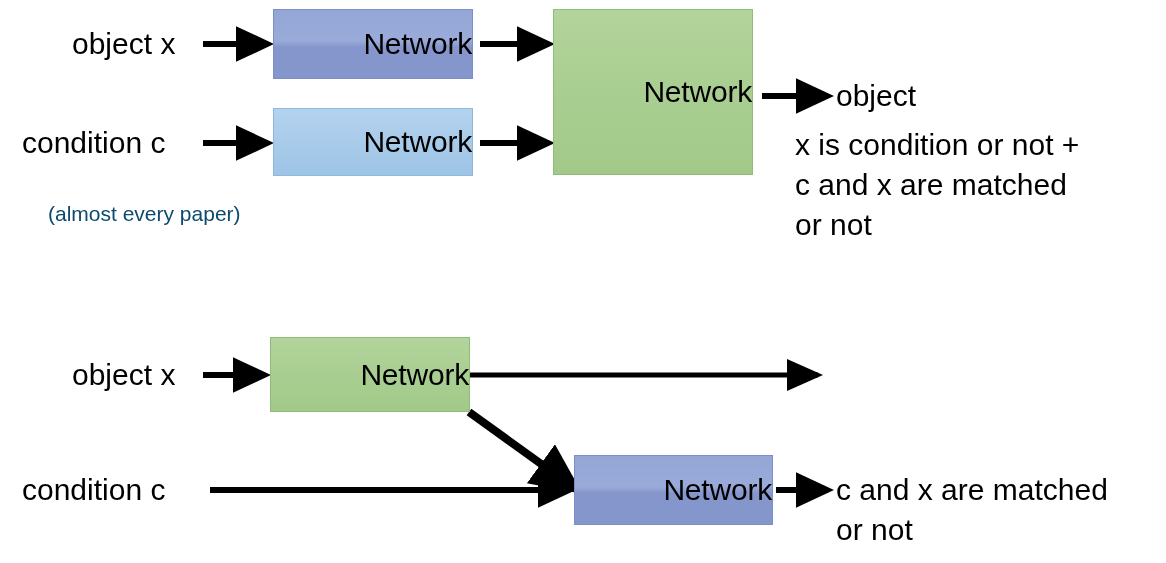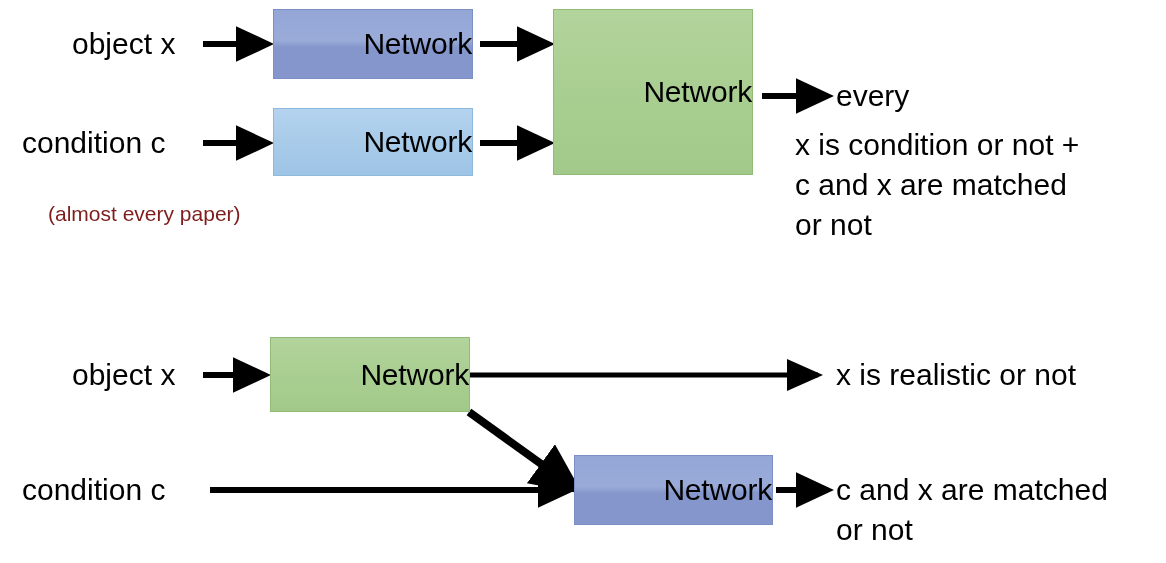--- a/index.html
+++ b/index.html
@@ -46,21 +46,21 @@
     font-size: 30px;
     line-height: 40px;
     white-space: nowrap;
     color: #000000;
   }
   .label-small {
     position: absolute;
     font-size: 21px;
     line-height: 28px;
     white-space: nowrap;
-    color: #7f1d1d;
+    color: #0c4a6e;
   }
   .multiline {
     position: absolute;
     font-size: 30px;
     line-height: 40px;
     white-space: nowrap;
     color: #000000;
   }
   svg.arrows {
     position: absolute;
@@ -112,21 +112,21 @@
   </div>
 
   <div class="node-box node-blue-light" style="left:273px; top:108px; width:200px; height:68px;">
     <span>Network</span>
   </div>
 
   <div class="node-box node-green" style="left:553px; top:9px; width:200px; height:166px;">
     <span>Network</span>
   </div>
 
-  <div class="label" style="left:836px; top:76px;">every</div>
+  <div class="label" style="left:836px; top:76px;">object</div>
 
   <div class="multiline" style="left:795px; top:125px;">
     <div>x is condition or not +</div>
     <div>c and x are matched</div>
     <div>or not</div>
   </div>
 
   <div class="label-small" style="left:48px; top:200px;">(almost every paper)</div>
 
   <div class="label" style="left:72px; top:355px;">object x</div>
@@ -134,22 +134,19 @@
   <div class="label" style="left:22px; top:470px;">condition c</div>
 
   <div class="node-box node-green" style="left:270px; top:337px; width:200px; height:75px;">
     <span>Network</span>
   </div>
 
   <div class="node-box node-blue-dark" style="left:574px; top:455px; width:199px; height:70px;">
     <span>Network</span>
   </div>
 
-  <div class="multiline" style="left:836px; top:355px;">
-    <div>x is realistic or not</div>
-  </div>
 
   <div class="multiline" style="left:836px; top:470px;">
     <div>c and x are matched</div>
     <div>or not</div>
   </div>
 
 </div>
 
 </body></html>

